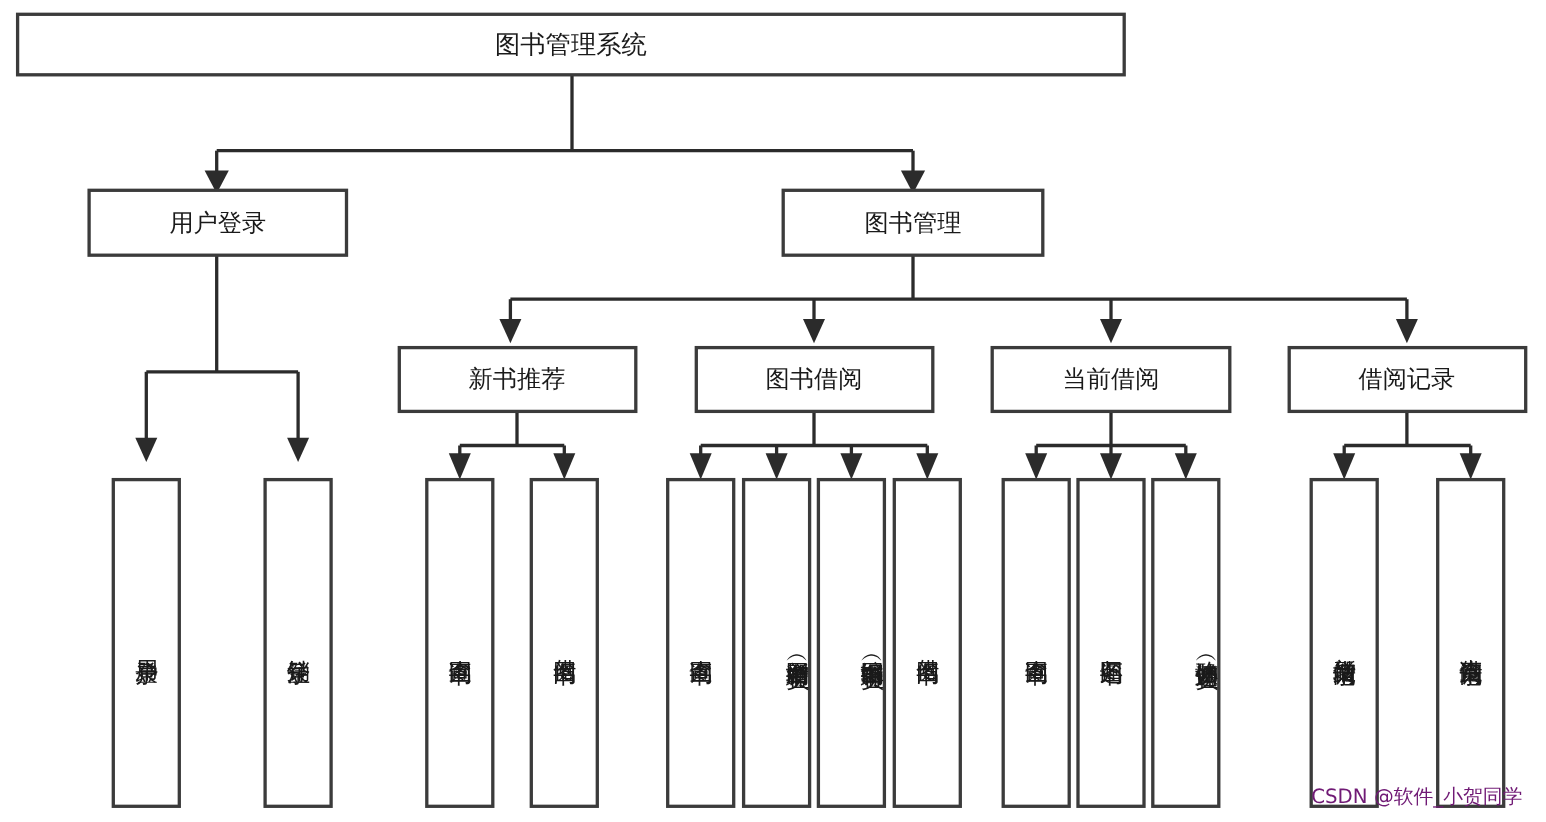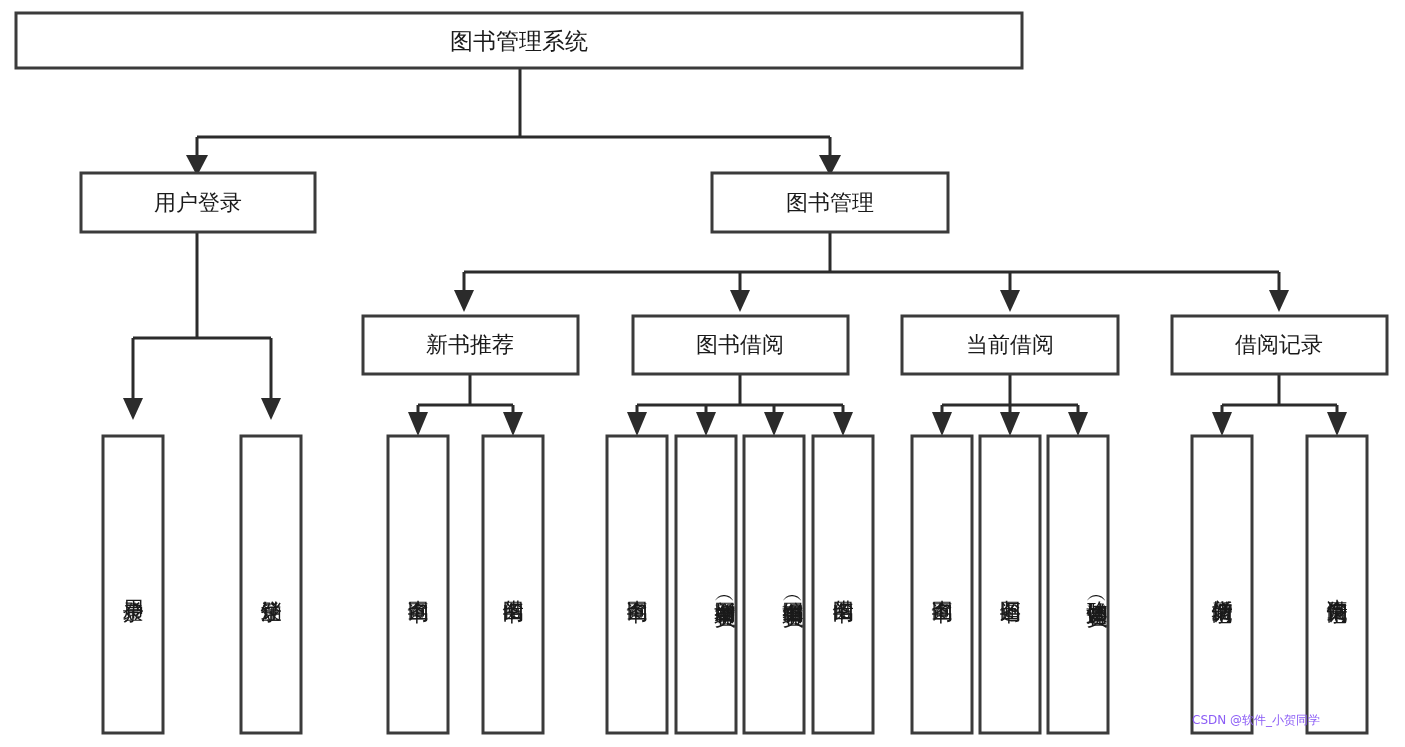--- a/index.html
+++ b/index.html
@@ -71,22 +71,22 @@
     align-items: center;
     justify-content: center;
     box-sizing: border-box;
     white-space: nowrap;
     pointer-events: none;
     user-select: none;
   }
   .watermark {
     position: absolute;
     font-family: "DejaVu Sans", "Liberation Sans", sans-serif;
-    font-size: 12px;
-    color: #8b5cf6;
+    font-size: 18px;
+    color: #701a75;
     white-space: nowrap;
     left: 1192px;
     top: 712px;
     user-select: none;
   }
 </style>
 </head>
 <body>
 
 <div id="diagram-root">

